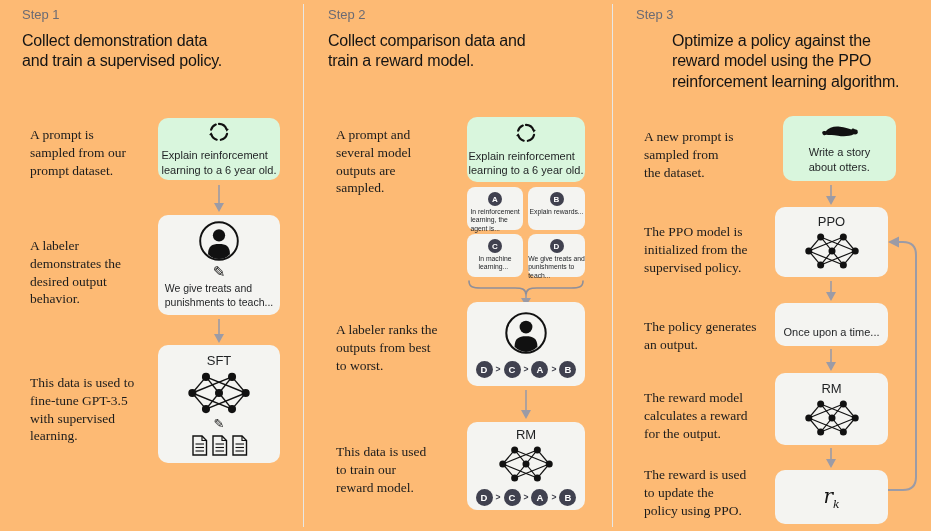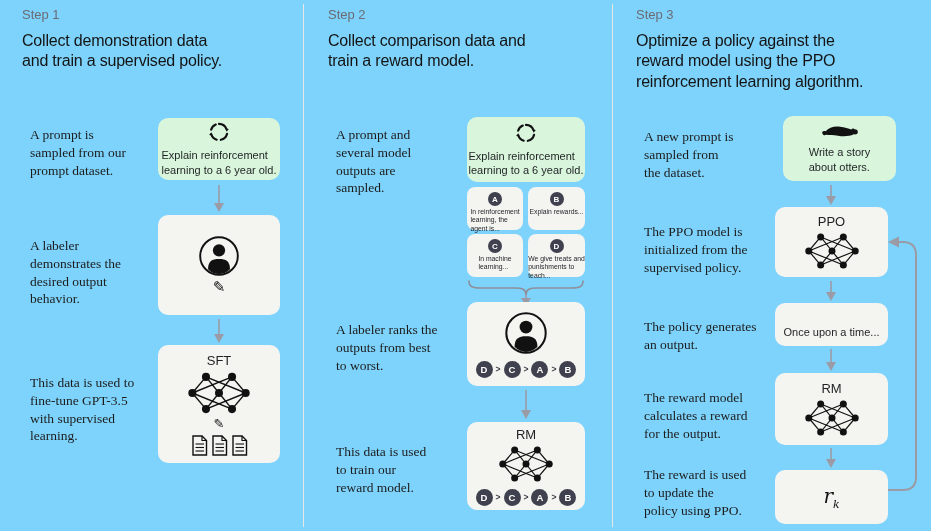--- a/index.html
+++ b/index.html
@@ -1,17 +1,17 @@
 <!DOCTYPE html>
 <html style="--green-box: #d9f6dd; --gray-box: #f4f4f1; --badge: #40414f; --arrow-color: #9b9ba6;"><head>
 <meta charset="utf-8">
 <style>
   html,body{margin:0;padding:0;background:#fff;}
   .canvas{
-    position:relative;width:931px;height:531px;background:#7dd3fc;overflow:hidden;
+    position:relative;width:931px;height:531px;background:#fdba74;overflow:hidden;
     font-family:"Liberation Sans","DejaVu Sans",sans-serif;color:#1c1c1c;
   }
   .divider{position:absolute;top:4px;height:523px;width:1px;background:#e7e7e5;}
   .step-label{position:absolute;font-size:13px;color:#6b6b74;margin:0;}
   .title{position:absolute;font-size:16px;font-weight:400;color:#141414;line-height:1.27;
     letter-spacing:-0.2px;white-space:pre-line;margin:0;}
   .side{position:absolute;font-size:13.5px;color:#1c1c1c;line-height:1.32;white-space:pre-line;margin:8px;font-family:Liberation Serif, serif;}
   .box{position:absolute;border-radius:10px;display:flex;flex-direction:column;
     align-items:center;justify-content:center;text-align:left;box-sizing:border-box;}
   .green{background:var(--green-box,#d9f6dd);}
@@ -83,20 +83,22 @@
         <polygon points="2,18 12,18 7,27"></polygon>
     </svg>
 
     <div class="box gray" style="left:158px;top:215px;width:122px;height:100px">
       <svg width="42" height="42" viewBox="0 0 48 48">
         <circle cx="24" cy="24" r="21.5" fill="none" stroke="#111" stroke-width="2.2"></circle>
         <circle cx="24" cy="17.5" r="7" fill="#111"></circle>
         <path d="M11.5,39 C11.5,30 16,27.5 24,27.5 C32,27.5 36.5,30 36.5,39 C33,42.8 28.5,44.6 24,44.6 C19.5,44.6 15,42.8 11.5,39 Z" fill="#111"></path>
       </svg>
       <span class="pencil">✎</span>
+      <div class="box-text" style="font-size:10.5px;margin-top:1px">We give treats and
+punishments to teach...</div>
     </div>
 
     <svg class="arrow" style="left:212px;top:319px" width="14" height="24" viewBox="0 0 14 24">
       <line x1="7" y1="0" x2="7" y2="16"></line>
         <polygon points="2,15 12,15 7,24"></polygon>
     </svg>
 
     <div class="box gray" style="left:158px;top:345px;width:122px;height:118px">
       <div class="model-label">SFT</div>
       <svg class="net" width="62" height="44" viewBox="0 0 100 70">
@@ -260,21 +262,21 @@
         <span class="rank-sep">&gt;</span>
         <span class="badge rank">A</span>
         <span class="rank-sep">&gt;</span>
         <span class="badge rank">B</span>
       </div>
     </div>
   </section>
 
   <section>
     <p class="step-label" style="left:636px;top:7px">Step 3</p>
-    <h2 class="title" style="left:636px;top:31px">Optimize a policy against the
+    <h2 class="title" style="left:672px;top:31px">Optimize a policy against the
 reward model using the PPO
 reinforcement learning algorithm.</h2>
 
     <p class="side" style="left:636px;top:120px">A new prompt is
 sampled from
 the dataset.</p>
     <p class="side" style="left:636px;top:215px">The PPO model is
 initialized from the
 supervised policy.</p>
     <p class="side" style="left:636px;top:310px">The policy generates

